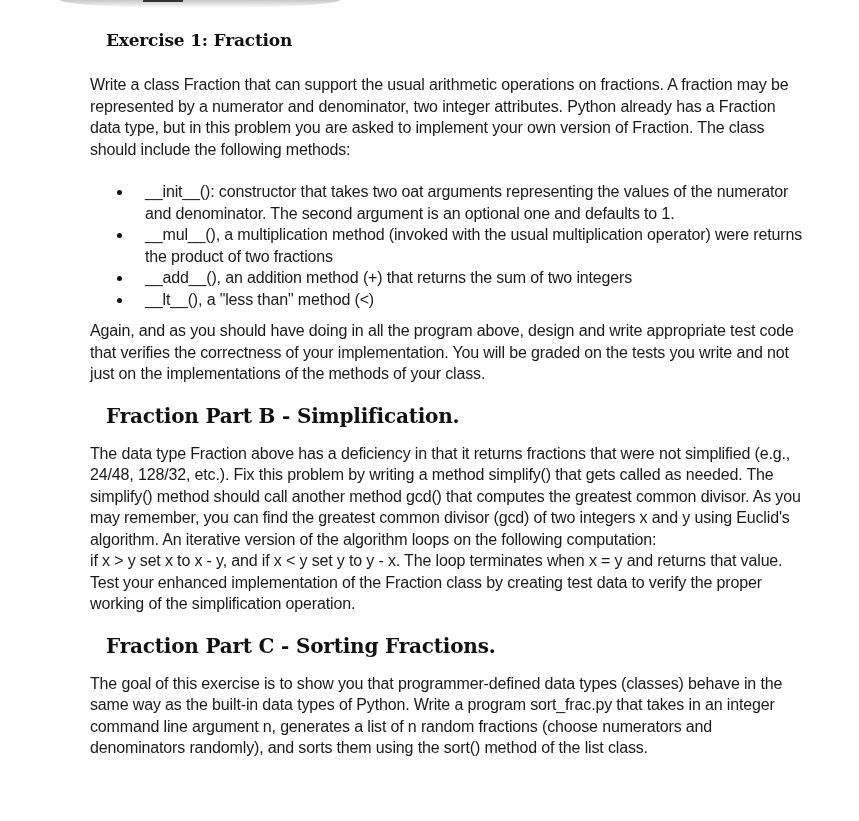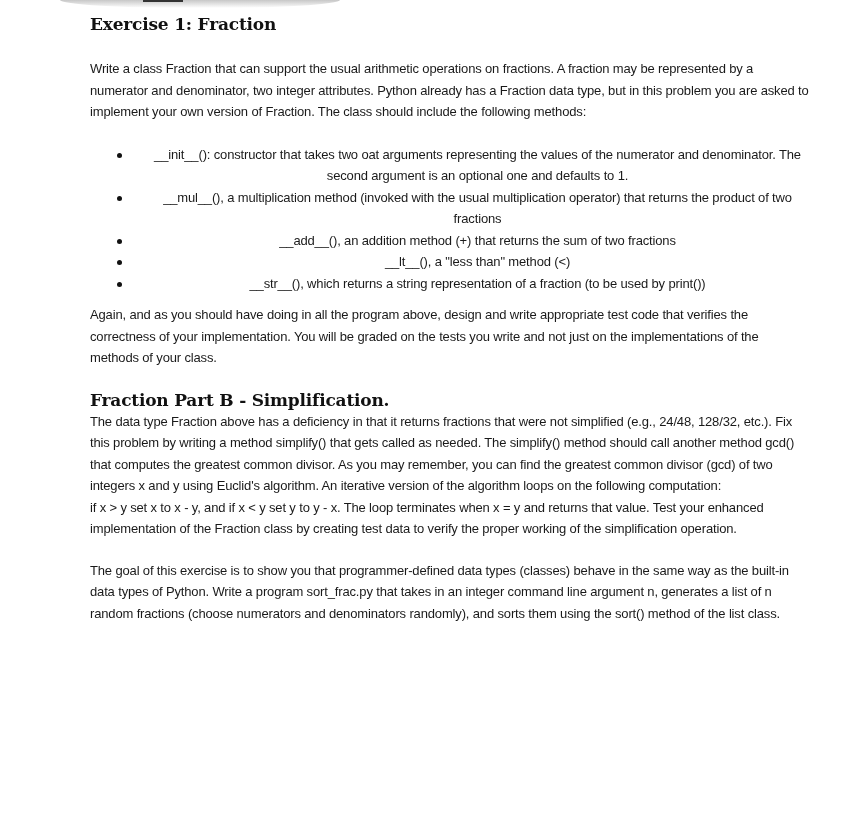--- a/index.html
+++ b/index.html
@@ -8,62 +8,62 @@
     position: absolute; left: 60px; top: 0; width: 280px; height: 8px;
     background: linear-gradient(to bottom, rgba(0,0,0,0.22), rgba(0,0,0,0));
     border-radius: 0 0 50% 50% / 0 0 100% 100%;
   }
   .top-shadow-dark {
     position: absolute; left: 143px; top: 0; width: 40px; height: 2px; background: #333;
   }
   .page { position: absolute; left: 90px; top: 12px; width: 720px; }
   h1, h2 {
     font-family: "DejaVu Serif", "Liberation Serif", serif;
-    font-weight: bold; margin: 0; color: #111;
+    font-weight: bold; margin: 16px; color: #111;
   }
   h1 { font-size: 17px; line-height: 24px; letter-spacing: -0.2px; }
-  h2 { font-size: 17px; line-height: 22px; letter-spacing: -0.2px; }
+  h2 { font-size: 20px; line-height: 22px; letter-spacing: -0.2px; }
   p, li {
     font-family: "Liberation Sans", sans-serif;
-    font-size: 13px; line-height: 21.5px; margin: 0; color: #1a1a1a;
+    font-size: 16px; line-height: 21.5px; margin: 0; color: #1a1a1a;
     letter-spacing: -0.15px;
   }
   .intro { margin-top: 22px; }
   ul { list-style: none; margin: 21px 0 0 0; padding: 0 0 0 55px; }
-  li { position: relative; text-align: center; }
+  li { position: relative; }
   li::before {
     content: ""; position: absolute; left: -28px; top: 9px; width: 5px; height: 5px;
     border-radius: 50%; background: #111;
   }
   .again { margin-top: 10px; }
   .partB { margin-top: 20px; }
   .partC { margin-top: 20px; }
 </style>
 </head>
 <body>
 
 <div class="top-shadow"></div>
 <div class="top-shadow-dark"></div>
 
 <div class="page">
   <h1>Exercise 1: Fraction</h1>
   <p class="intro">Write a class Fraction that can support the usual arithmetic operations on fractions. A fraction may be represented by a numerator and denominator, two integer attributes. Python already has a Fraction data type, but in this problem you are asked to implement your own version of Fraction. The class should include the following methods:</p>
 
   <ul>
     <li>__init__(): constructor that takes two oat arguments representing the values of the numerator and denominator. The second argument is an optional one and defaults to 1.</li>
-    <li>__mul__(), a multiplication method (invoked with the usual multiplication operator) that returns the product of two fractions</li>
-    <li>__add__(), an addition method (+) that returns the sum of two fractions</li>
+    <li>__mul__(), a multiplication method (invoked with the usual multiplication operator) were returns the product of two fractions</li>
+    <li>__add__(), an addition method (+) that returns the sum of two integers</li>
     <li>__lt__(), a "less than" method (&lt;)</li>
-    <li>__str__(), which returns a string representation of a fraction (to be used by print())</li>
   </ul>
 
   <p class="again">Again, and as you should have doing in all the program above, design and write appropriate test code that verifies the correctness of your implementation. You will be graded on the tests you write and not just on the implementations of the methods of your class.</p>
 
   <div class="partB">
     <h2>Fraction Part B - Simplification.</h2>
     <p>The data type Fraction above has a deficiency in that it returns fractions that were not simplified (e.g., 24/48, 128/32, etc.). Fix this problem by writing a method simplify() that gets called as needed. The simplify() method should call another method gcd() that computes the greatest common divisor. As you may remember, you can find the greatest common divisor (gcd) of two integers x and y using Euclid's algorithm. An iterative version of the algorithm loops on the following computation:</p>
     <p>if x &gt; y set x to x - y, and if x &lt; y set y to y - x. The loop terminates when x = y and returns that value. Test your enhanced implementation of the Fraction class by creating test data to verify the proper working of the simplification operation.</p>
   </div>
 
   <div class="partC">
+    <h2>Fraction Part C - Sorting Fractions.</h2>
     <p>The goal of this exercise is to show you that programmer-defined data types (classes) behave in the same way as the built-in data types of Python. Write a program sort_frac.py that takes in an integer command line argument n, generates a list of n random fractions (choose numerators and denominators randomly), and sorts them using the sort() method of the list class.</p>
   </div>
 </div>
 
 </body></html>

